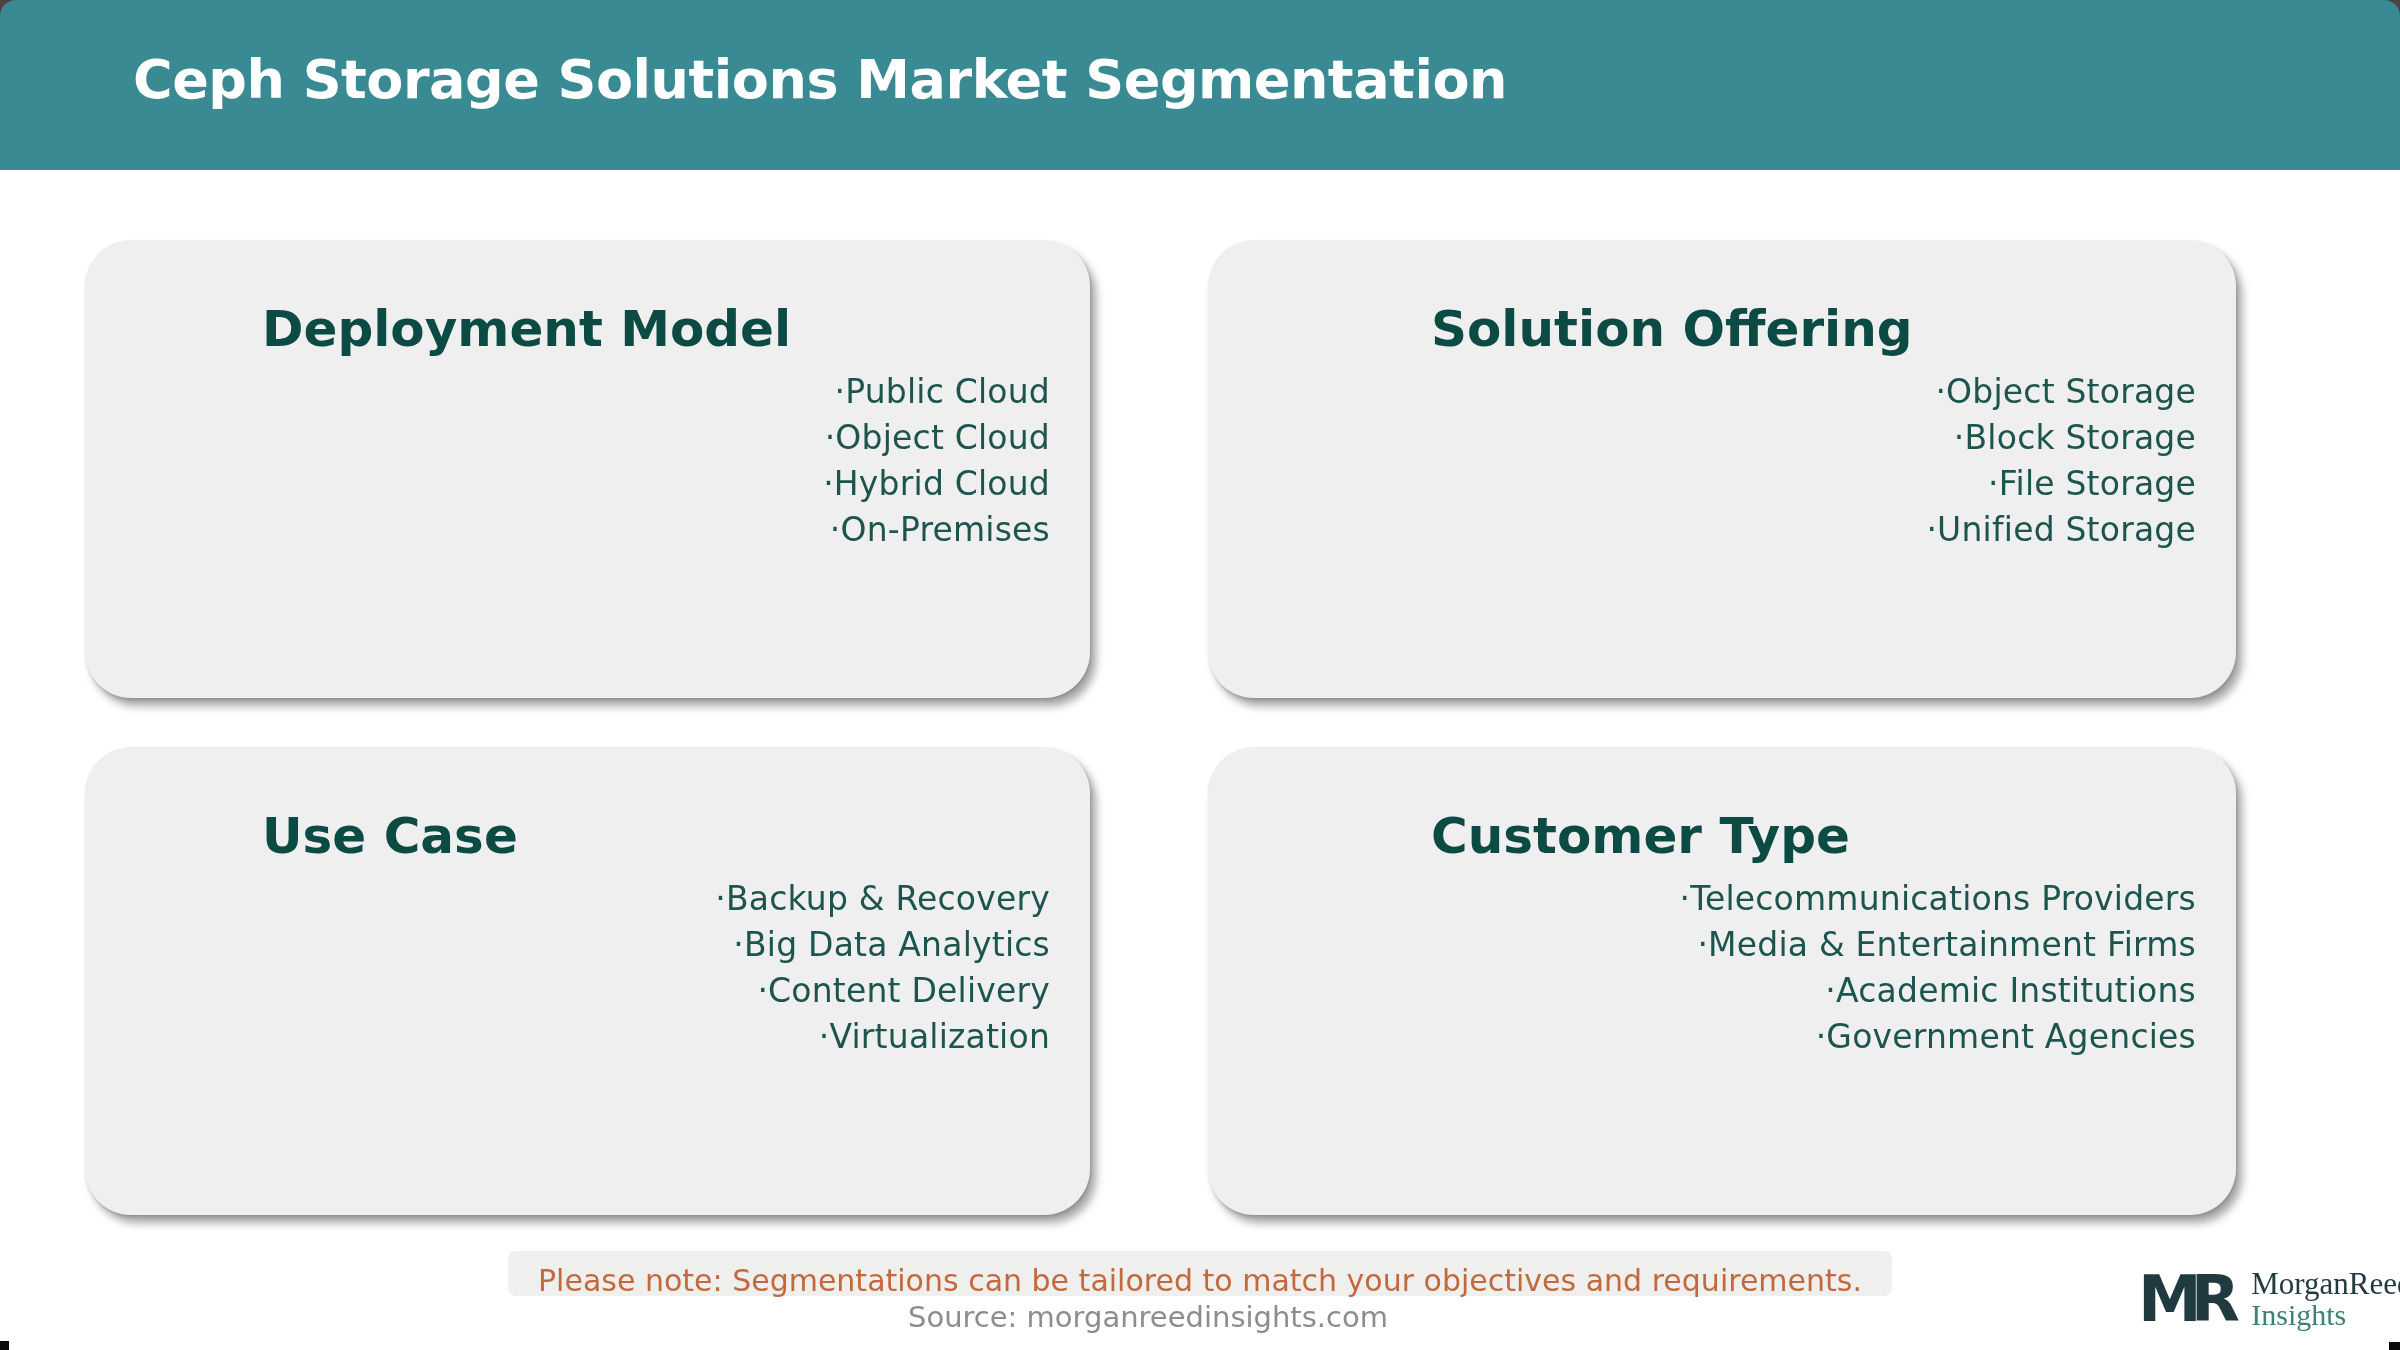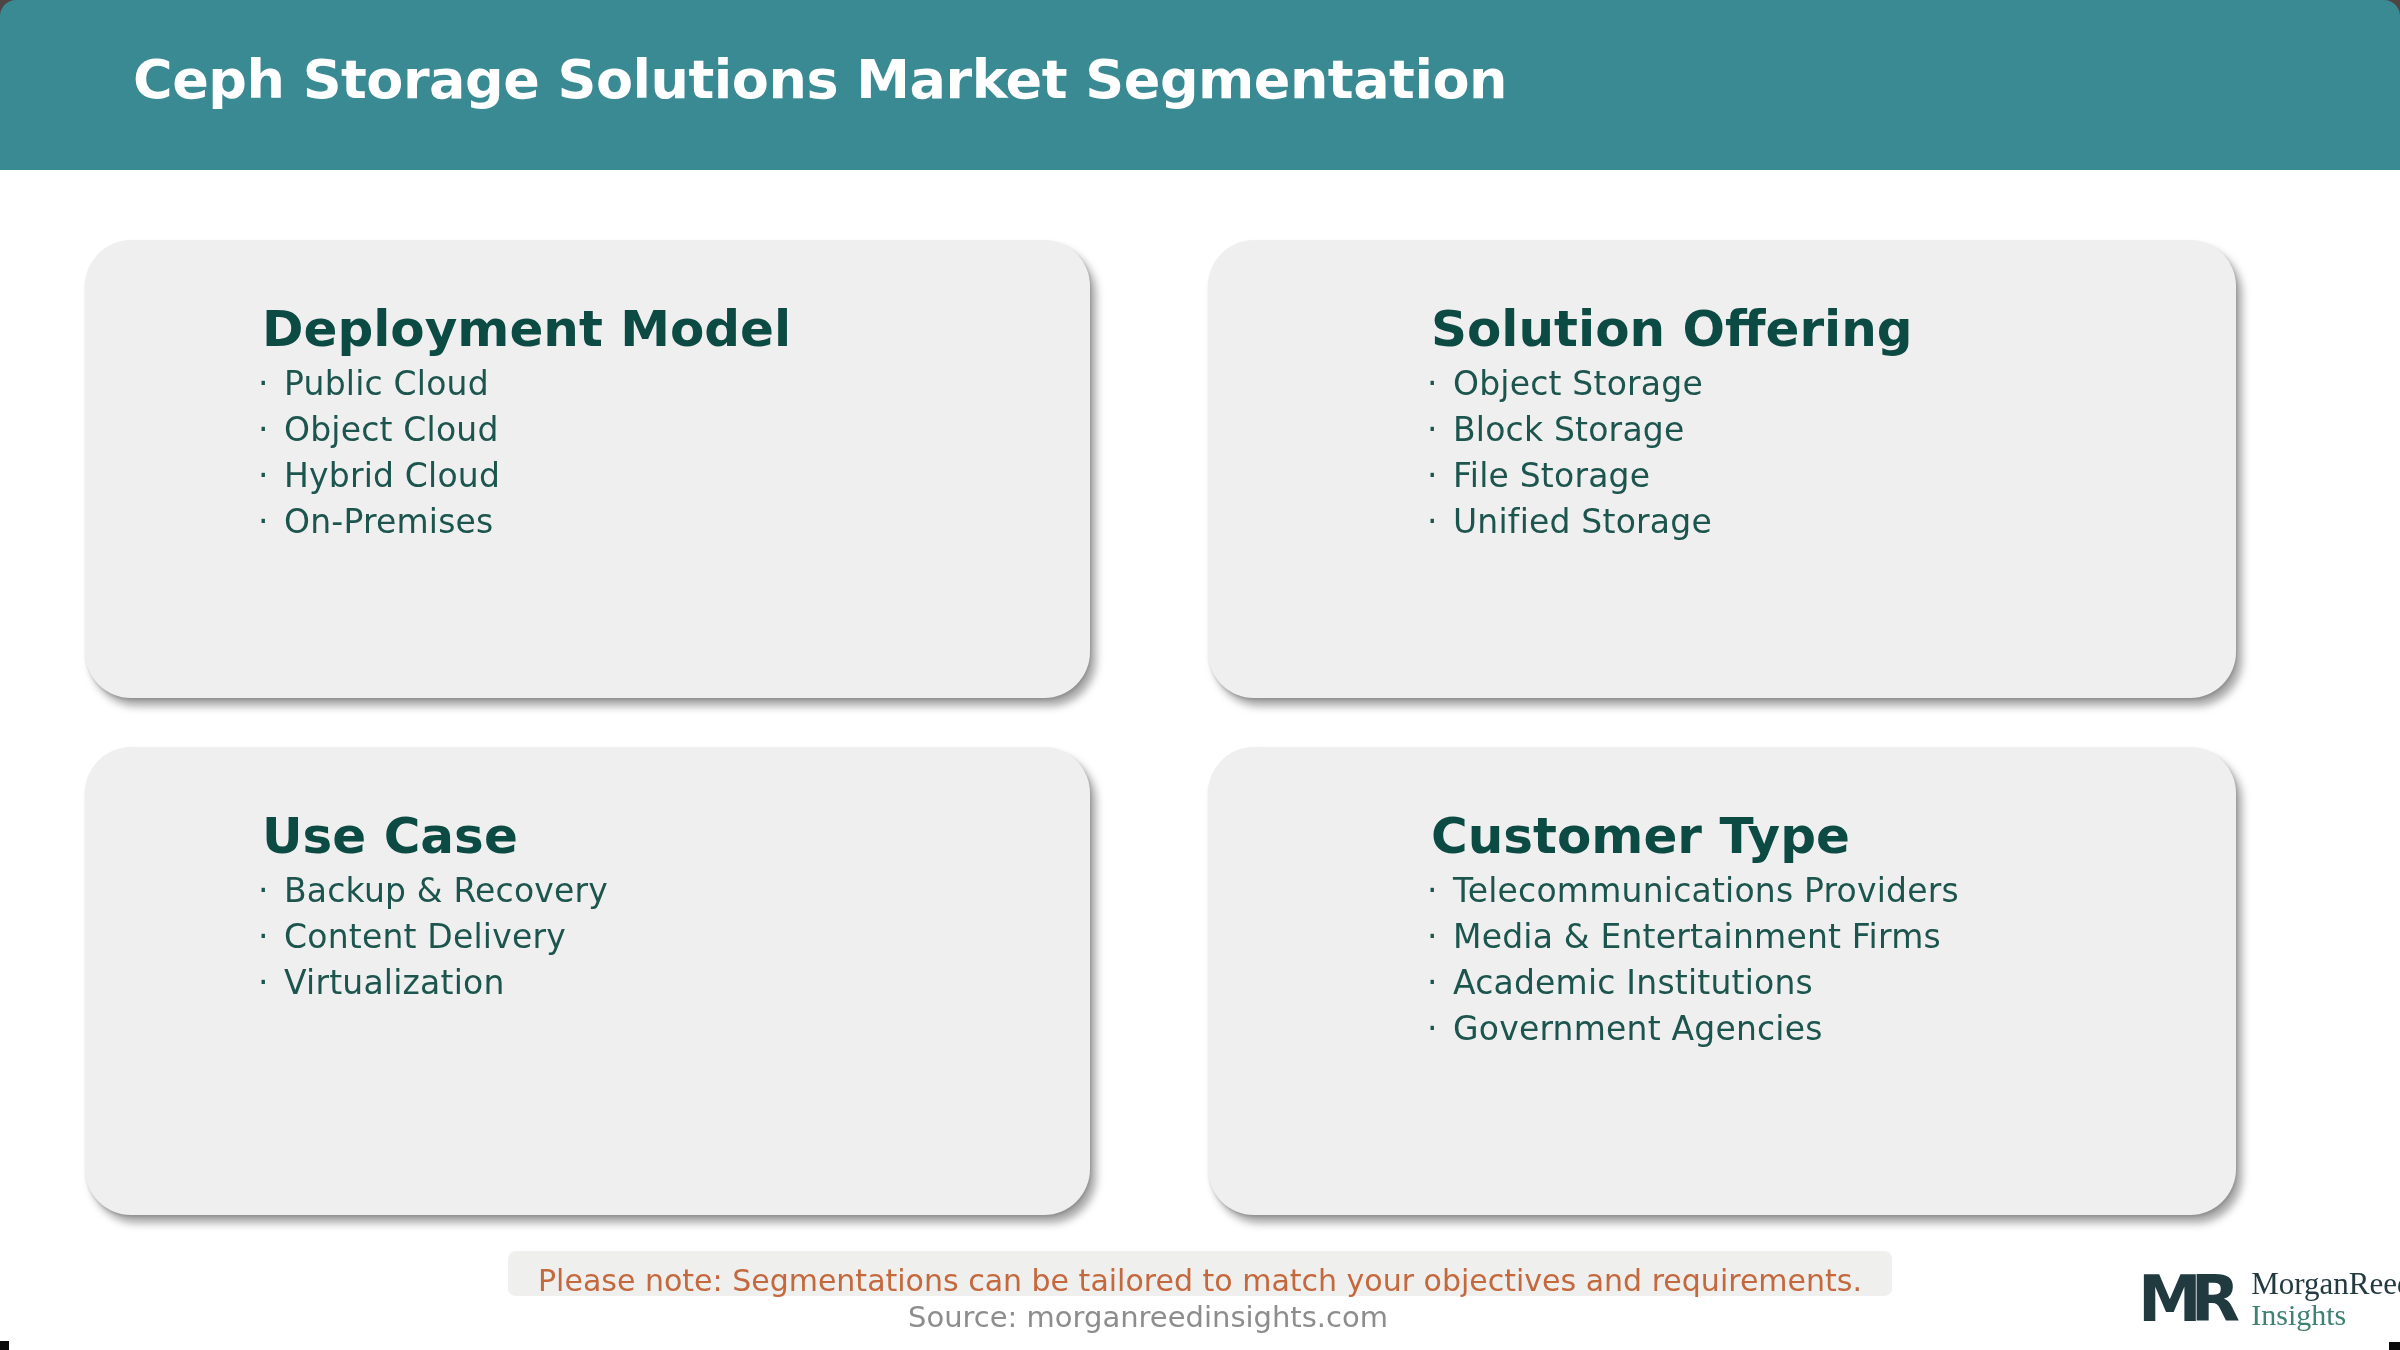--- a/index.html
+++ b/index.html
@@ -49,21 +49,22 @@
 
   .card h2 {
     font-size: 50px;
     font-weight: 700;
     line-height: 1.25;
     color: #0c4a44;
     white-space: nowrap;
   }
   .card ul {
     list-style: none;
-    margin-top: 0;
+    margin-top: 8px;
+    text-align: right;
   }
   .card ul li {
     font-size: 33px;
     line-height: 46px;
     letter-spacing: 0.2px;
     color: #1c554e;
     white-space: nowrap;
   }
   .card ul li::before {
     content: "\00B7";
@@ -165,20 +166,21 @@
       <li>Block Storage</li>
       <li>File Storage</li>
       <li>Unified Storage</li>
     </ul>
 </div>
 
 <div class="card card-3">
   <h2>Use Case</h2>
   <ul>
       <li>Backup &amp; Recovery</li>
+      <li>Big Data Analytics</li>
       <li>Content Delivery</li>
       <li>Virtualization</li>
     </ul>
 </div>
 
 <div class="card card-4">
   <h2>Customer Type</h2>
   <ul>
       <li>Telecommunications Providers</li>
       <li>Media &amp; Entertainment Firms</li>

